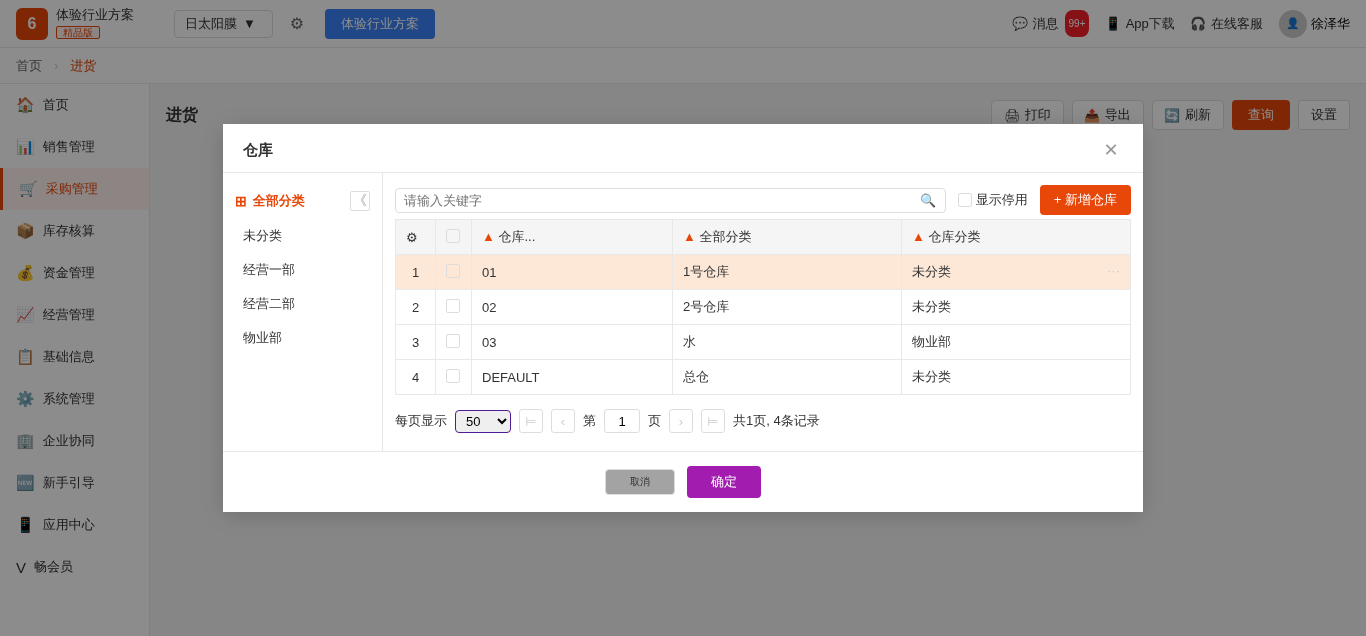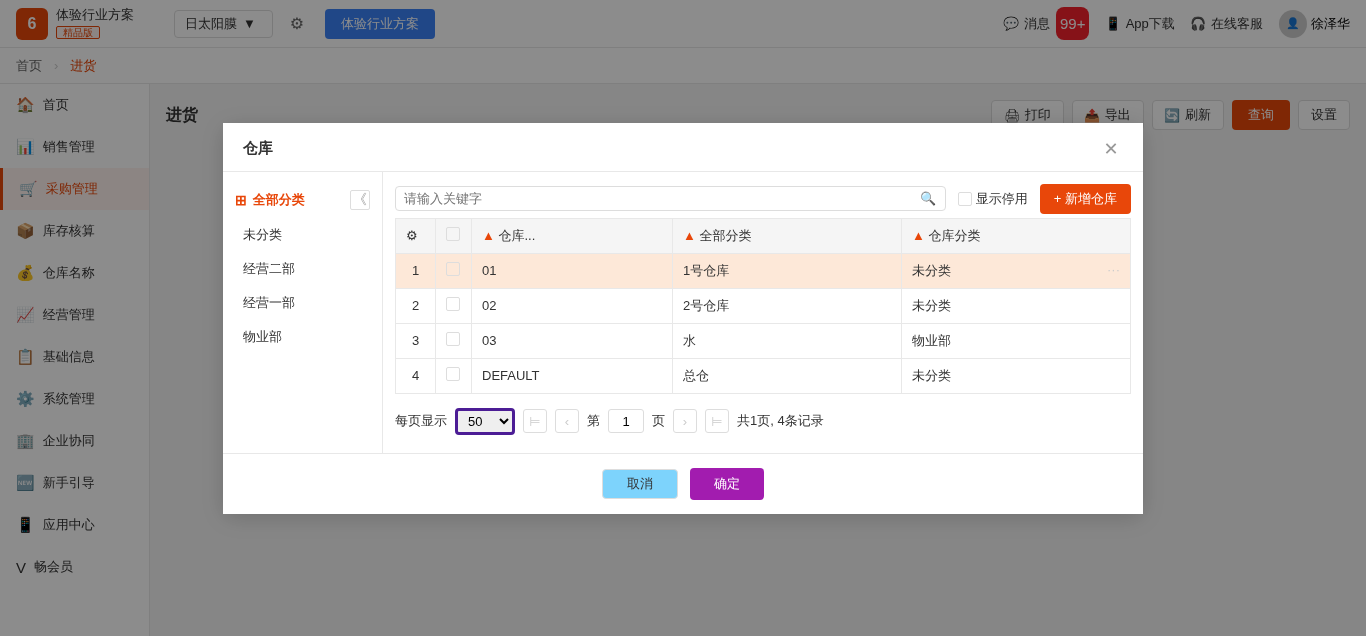--- a/index.html
+++ b/index.html
@@ -60,21 +60,21 @@
     .header-right {
       display: flex; align-items: center; gap: 16px;
     }
     .header-right-item {
       display: flex; align-items: center; gap: 4px;
       cursor: pointer; color: #333; font-size: 13px;
     }
     .badge-99 {
       background: #f5222d; color: white;
       border-radius: 8px; padding: 8px 4px;
-      font-size: 15px; margin-left: 2px;
+      font-size: 10px; margin-left: 2px;
     }
     .avatar-area {
       display: flex; align-items: center; gap: 4px;
       cursor: pointer;
     }
     .avatar {
       width: 28px; height: 28px;
       background: #ccc; border-radius: 50%;
       display: flex; align-items: center; justify-content: center;
       font-size: 11px; color: #fff;
@@ -236,21 +236,21 @@
 
     .row-num { text-align: center; color: #333; }
 
     
     .pagination-bar {
       display: flex; align-items: center; 
       padding: 14px 0 6px 0;
       gap: 8px; font-size: 13px; color: #333;
     }
     .page-size-select {
-      border: 3px solid #4c1d95; border-radius: 4px;
+      border: 1px solid #4c1d95; border-radius: 4px;
       padding: 2px 6px; font-size: 13px; cursor: pointer;
     }
     .page-nav-btn {
       width: 24px; height: 24px;
       display: flex; align-items: center; justify-content: center;
       border: 1px solid #ddd; border-radius: 3px;
       cursor: pointer; color: #666;
     }
     .page-nav-btn.disabled { color: #ccc; cursor: not-allowed; }
     .page-input {
@@ -260,23 +260,23 @@
     }
 
     
     .modal-footer {
       display: flex; align-items: center; justify-content: center;
       padding: 14px 20px;
       border-top: 1px solid #e8e8e8;
       gap: 12px;
     }
     .cancel-btn {
-      background: #7dd3fc; color: #333;
+      background: #a3a3a3; color: #333;
       border: 1px solid #ddd; border-radius: 4px;
-      padding: 5px 24px; cursor: pointer; font-size: 13px;
+      padding: 5px 24px; cursor: pointer; font-size: 10px;
     }
     .confirm-btn {
       background: #a21caf; color: white;
       border: none; border-radius: 4px;
       padding: 7px 24px; cursor: pointer; font-size: 13px;
     }
 
     
     .page-title-area {
       display: flex; align-items: center; justify-content: space-between;
@@ -360,21 +360,21 @@
     <div class="sidebar-item active">
       <span class="sidebar-icon">🛒</span>
       <span>采购管理</span>
     </div>
     <div class="sidebar-item">
       <span class="sidebar-icon">📦</span>
       <span>库存核算</span>
     </div>
     <div class="sidebar-item">
       <span class="sidebar-icon">💰</span>
-      <span>仓库名称</span>
+      <span>资金管理</span>
     </div>
     <div class="sidebar-item">
       <span class="sidebar-icon">📈</span>
       <span>经营管理</span>
     </div>
     <div class="sidebar-item">
       <span class="sidebar-icon">📋</span>
       <span>基础信息</span>
     </div>
     <div class="sidebar-item">
@@ -440,24 +440,24 @@
           <div class="category-all">
             <span style="color:#e8470a; font-size:14px">⊞</span>
             <span>全部分类</span>
           </div>
           <div class="collapse-btn">《</div>
         </div>
         <div class="category-item">
           <span>未分类</span>
         </div>
         <div class="category-item">
+          <span>经营一部</span>
+        </div>
+        <div class="category-item">
           <span>经营二部</span>
-        </div>
-        <div class="category-item">
-          <span>经营一部</span>
         </div>
         <div class="category-item">
           <span>物业部</span>
         </div>
       </div>
 
       <div class="table-panel">
 
         <div class="table-toolbar">
           <div class="search-box">

